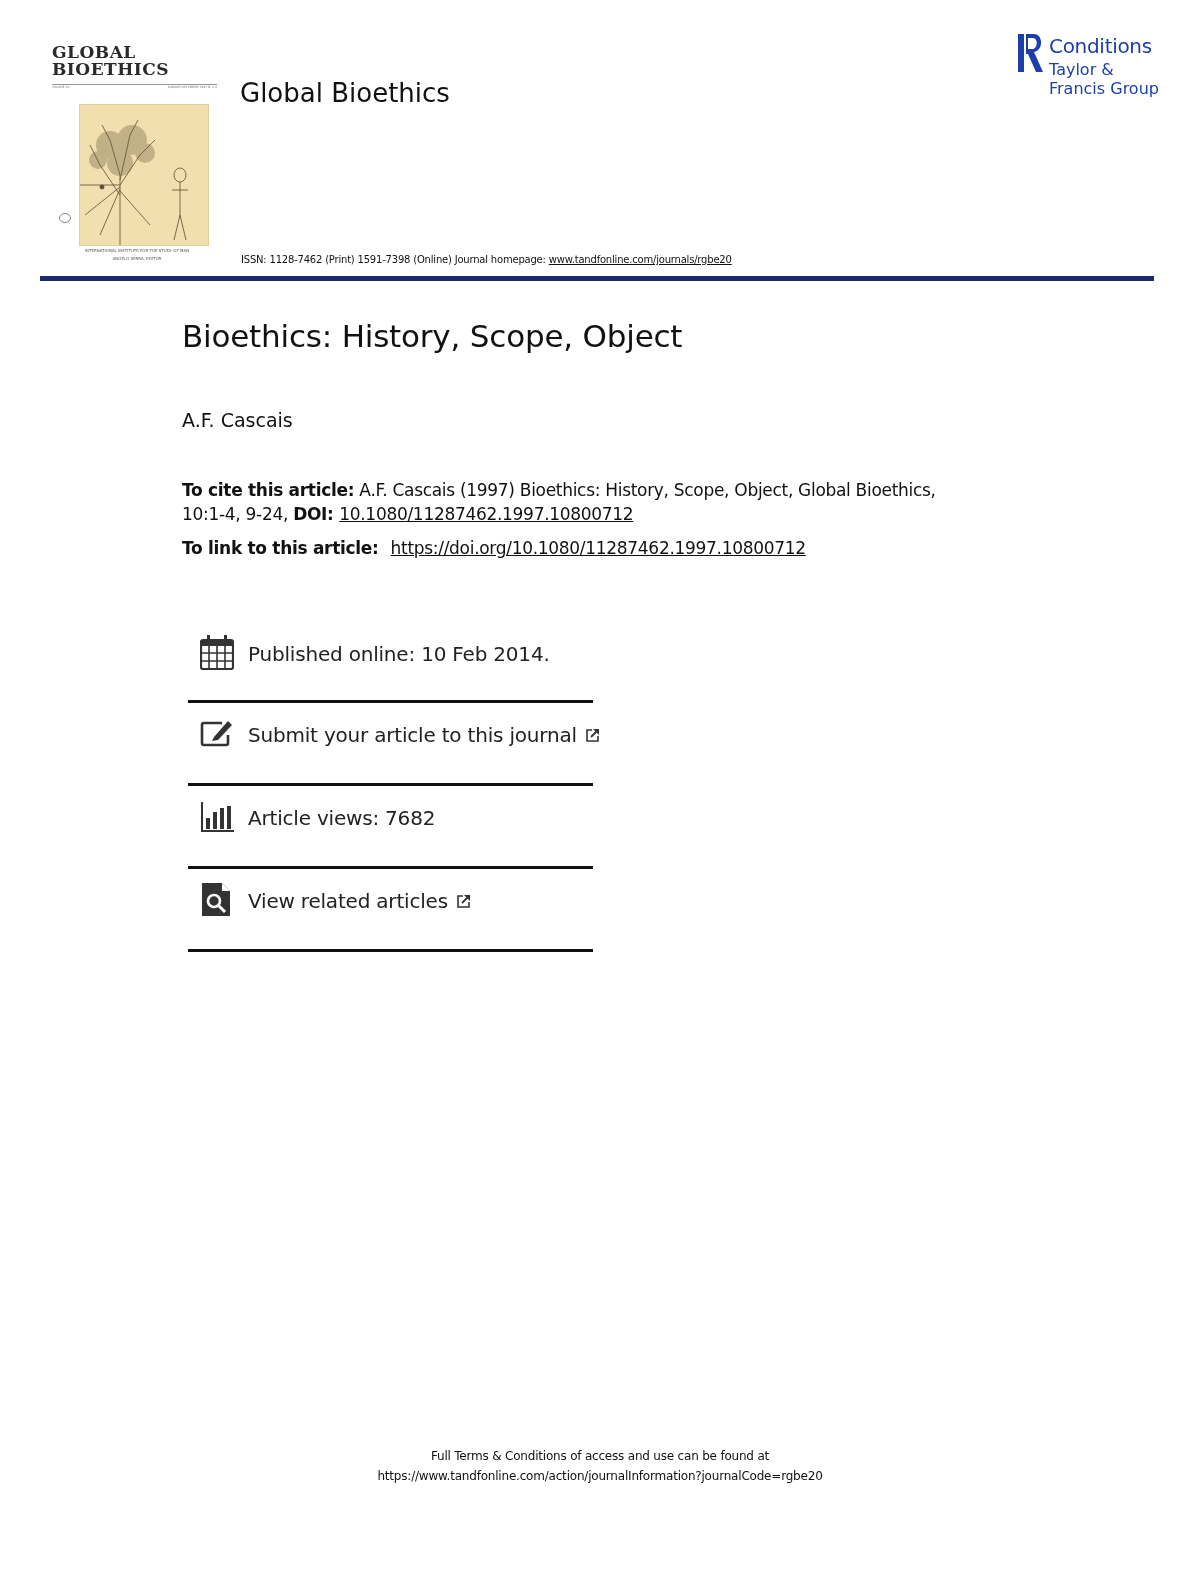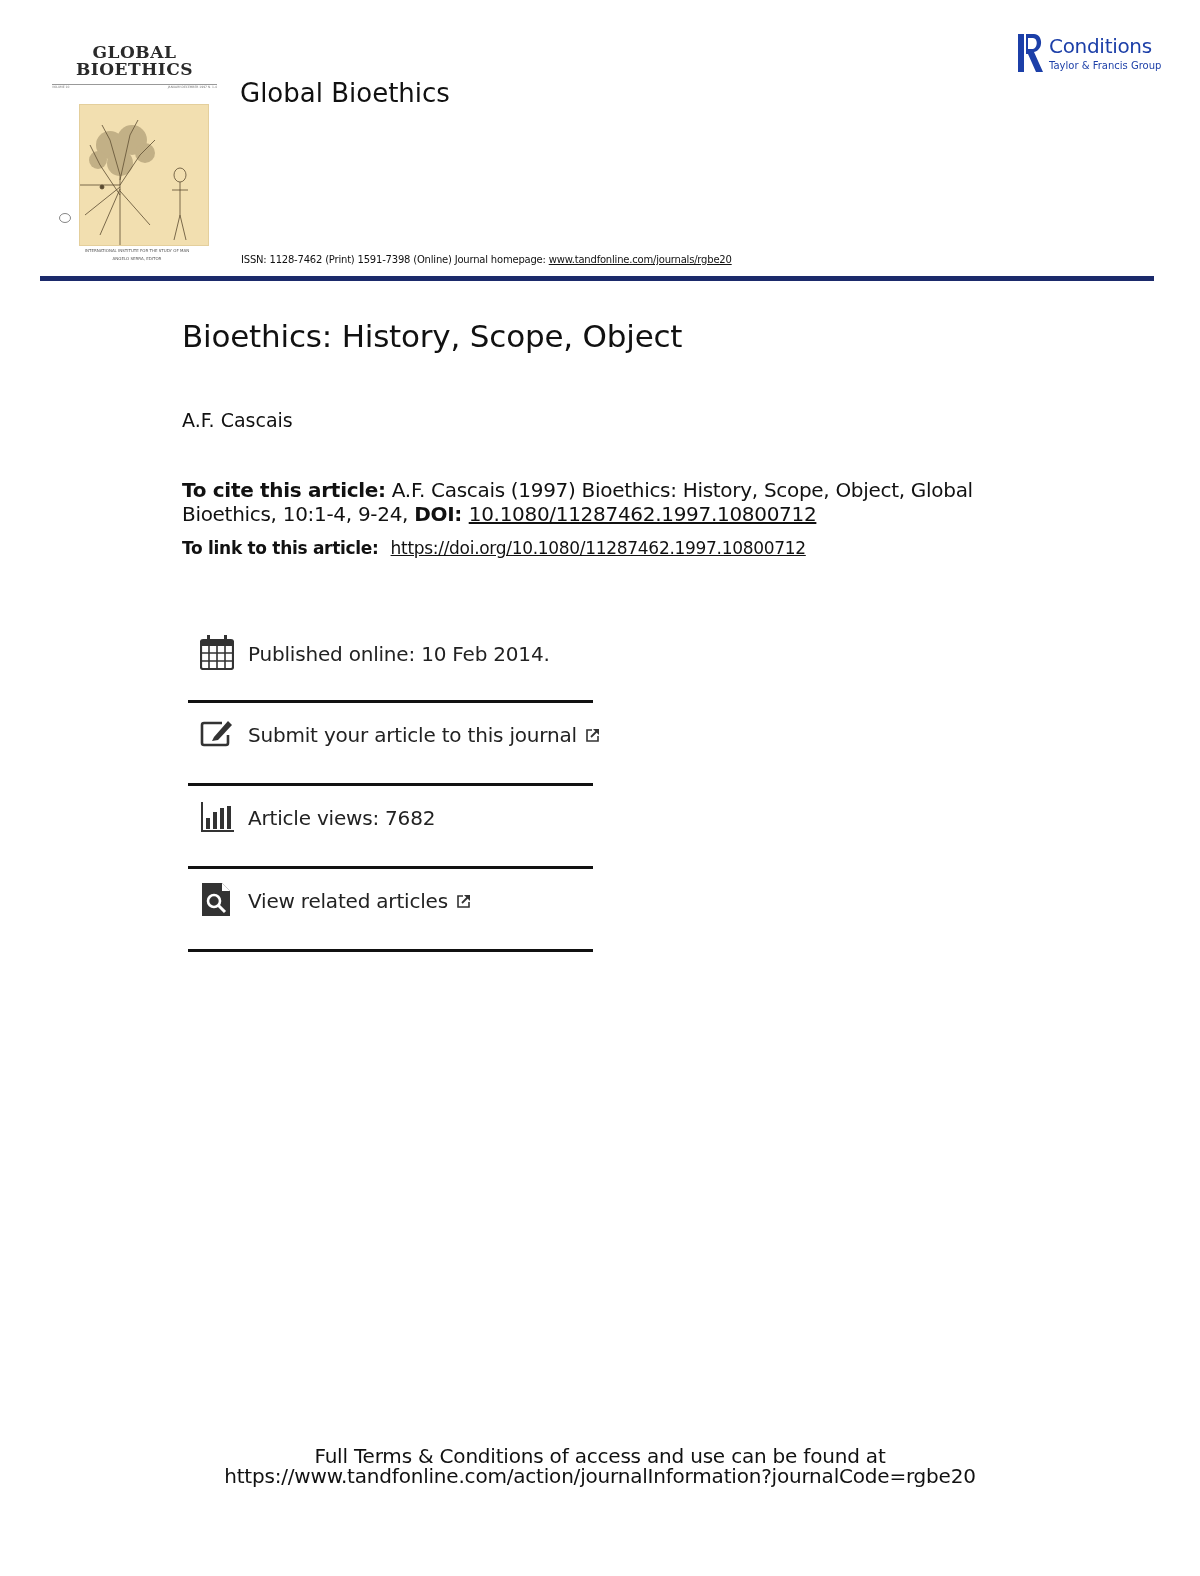--- a/index.html
+++ b/index.html
@@ -2,64 +2,64 @@
 <html><head>
 <meta charset="utf-8">
 <style>
   html, body { margin: 0; padding: 0; background: #ffffff; }
   body { width: 1200px; height: 1576px; position: relative; overflow: hidden;
          font-family: "DejaVu Sans", "Liberation Sans", sans-serif; color: #111; }
   .abs { position: absolute; }
 
   
   .cover { left: 52px; top: 40px; width: 165px; height: 225px; }
-  .cover-title { position: absolute; left: 0; top: 4px; width: 165px; text-align: center;
+  .cover-title { position: absolute; left: 0; top: 4px; width: 165px; text-align: left;
                  font-family: "DejaVu Serif", "Liberation Serif", serif; font-weight: bold;
                  font-size: 17px; line-height: 17px; letter-spacing: 0.5px; color: #2a2a2a; }
   .cover-rule { position: absolute; left: 0; top: 44px; width: 165px; height: 1px; background: #999; }
   .cover-meta { position: absolute; top: 45px; font-size: 3px; color: #777; }
   .cover-art { position: absolute; left: 27px; top: 64px; width: 128px; height: 140px;
                background: #f2dfb0; border: 1px solid #e4cf9c; overflow: hidden; }
   .cover-art svg { width: 100%; height: 100%; }
   .cover-sub { position: absolute; left: 10px; top: 208px; width: 150px; text-align: center;
                font-size: 4px; color: #555; }
   .cover-sub2 { position: absolute; left: 10px; top: 216px; width: 150px; text-align: center;
                 font-size: 4px; color: #555; }
 
   .journal-name { left: 240px; top: 78px; font-size: 26px; color: #111; }
 
   
   .logo { left: 1012px; top: 32px; width: 150px; height: 44px; }
   .logo-r { position: absolute; left: 4px; top: 0; width: 30px; height: 42px; }
   .logo-name { position: absolute; left: 37px; top: 2px; font-size: 20px; color: #1c3fa8; letter-spacing: -0.3px; }
-  .logo-sub { position: absolute; left: 37px; top: 28px; font-size: 10px; color: #1c3fa8; }
+  .logo-sub { position: absolute; left: 37px; top: 28px; font-size: 16px; color: #1c3fa8; }
 
   .issn { left: 241px; top: 254px; font-size: 10px; color: #111; white-space: nowrap; letter-spacing: -0.2px; }
   .issn a { color: #111; text-decoration: underline; }
 
   .header-bar { left: 40px; top: 276px; width: 1114px; height: 5px; background: #1b2a6b; }
 
   .article-title { left: 182px; top: 318px; font-size: 31px; color: #111; letter-spacing: -0.2px; }
   .author { left: 182px; top: 409px; font-size: 19px; color: #111; }
 
-  .cite { left: 182px; top: 478px; width: 800px; font-size: 20px; line-height: 24px; color: #111; letter-spacing: -0.3px; }
+  .cite { left: 182px; top: 478px; width: 800px; font-size: 17px; line-height: 24px; color: #111; letter-spacing: -0.3px; }
   .cite b { font-weight: bold; }
   .cite a, .link a { color: #111; text-decoration: underline; }
   .link { left: 182px; top: 538px; font-size: 17px; color: #111; letter-spacing: -0.3px; }
   .link b { font-weight: bold; margin-right: 12px; }
 
   
   .info-list { left: 188px; top: 622px; width: 405px; }
   .info-row { position: relative; height: 80px; border-bottom: 3px solid #111; }
   .info-row:first-child { height: 78px; }
   .info-icon { position: absolute; left: 12px; top: 12px; width: 34px; height: 36px; }
   .info-text { position: absolute; left: 60px; top: 20px; font-size: 20px; color: #222; letter-spacing: -0.2px; white-space: nowrap; }
   .ext-icon { display: inline-block; width: 15px; height: 15px; margin-left: 8px; vertical-align: -1px; }
 
-  .footer { left: 0; top: 1446px; width: 1200px; text-align: center; font-size: 20px; line-height: 20px; color: #111; letter-spacing: -0.2px; }
+  .footer { left: 0; top: 1446px; width: 1200px; text-align: center; font-size: 12px; line-height: 20px; color: #111; letter-spacing: -0.2px; }
 </style>
 </head>
 <body>
 
 <div class="abs cover">
   <div class="cover-title">
     <span>GLOBAL</span><br>
     <span>BIOETHICS</span>
   </div>
   <div class="cover-rule"></div>

